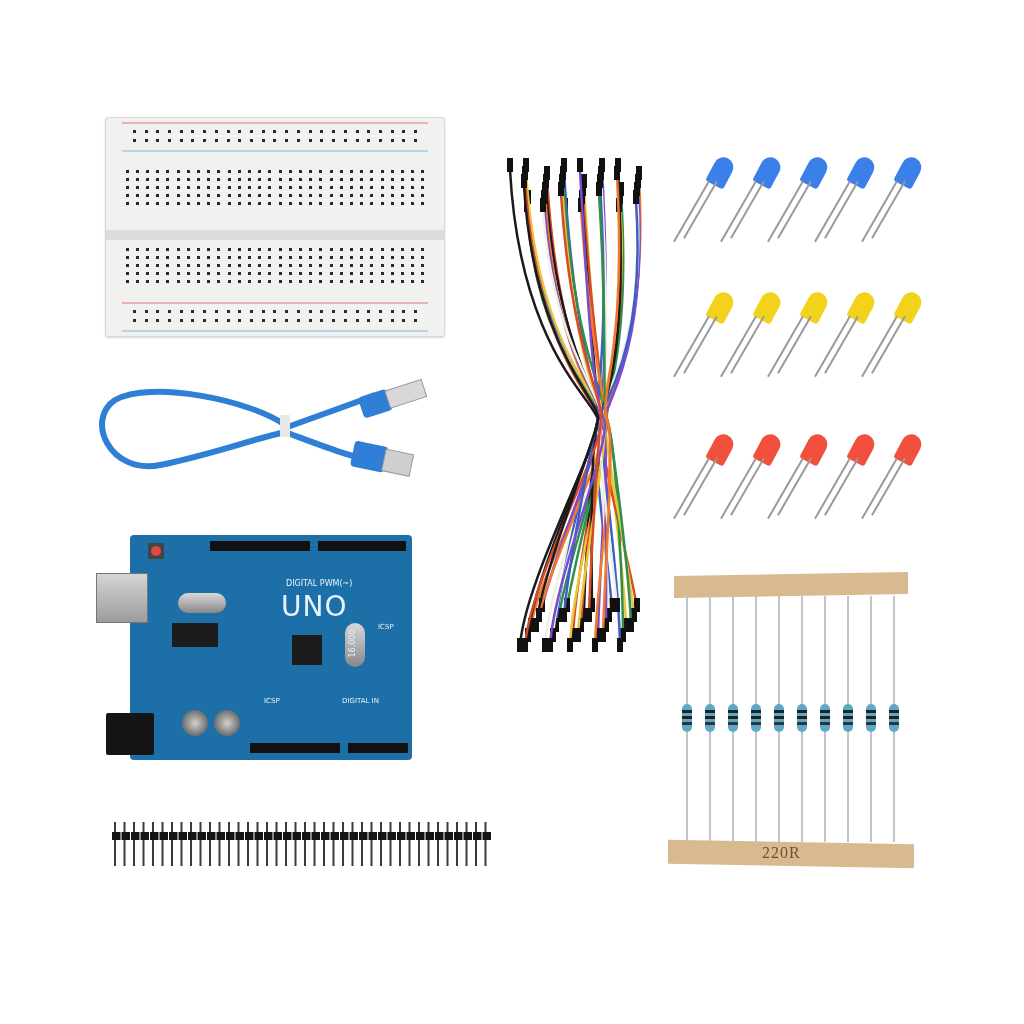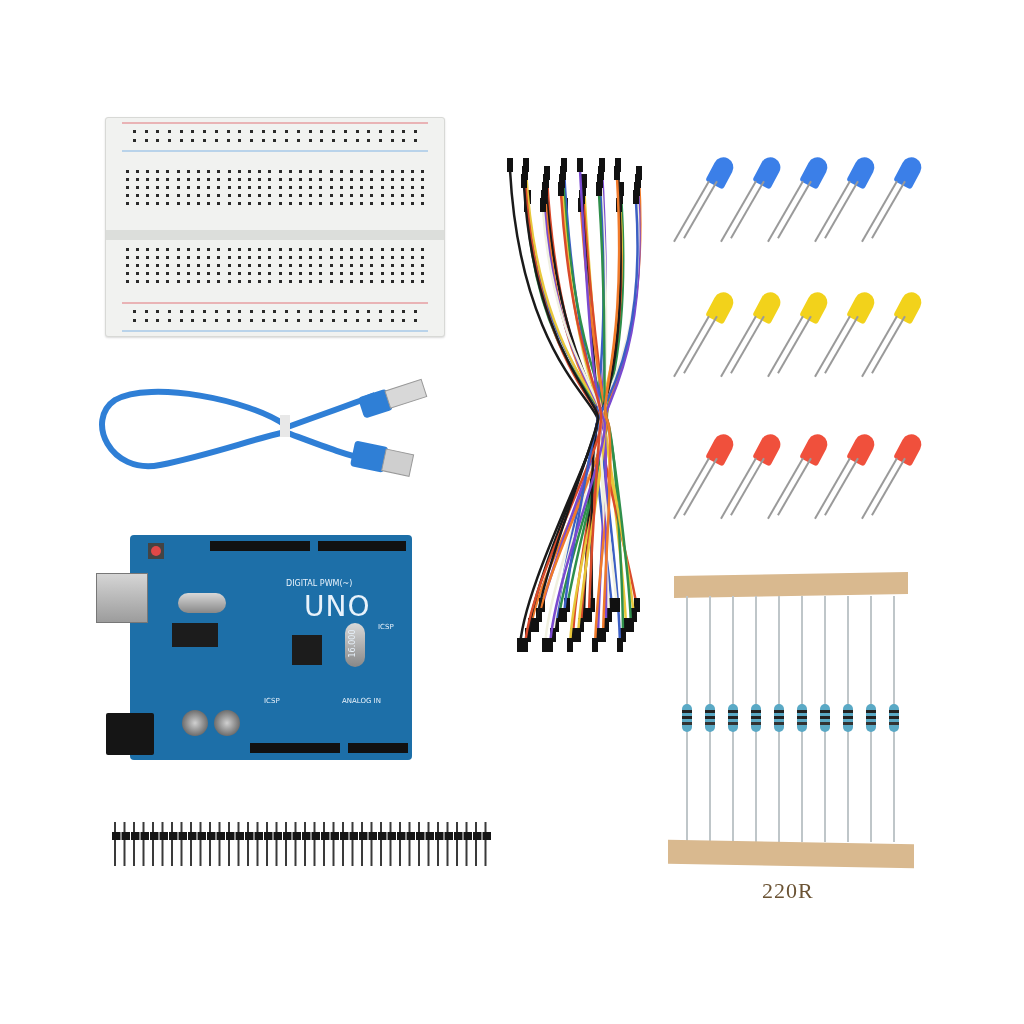--- a/index.html
+++ b/index.html
@@ -37,21 +37,21 @@
   .wires { left:490px; top:150px; width:160px; height:540px; }
 
   
   .led-row { position:absolute; left:690px; width:260px; height:100px; }
   .led { position:absolute; width:26px; height:90px; }
   .led .bulb { position:absolute; left:14px; top:0; width:20px; height:30px; border-radius:10px 10px 3px 3px; transform:rotate(28deg); transform-origin:bottom center; }
   .led .leg { position:absolute; width:1.5px; background:#9a9a9a; transform-origin:top center; transform:rotate(30deg); }
 
   
   .tape { position:absolute; background:#d9b98f; height:22px; }
-  .tape-label { position:absolute; font-family:"Liberation Serif", serif; color:#6b5334; font-size:22px; letter-spacing:1px;margin-top:34px; }
+  .tape-label { position:absolute; font-family:"Liberation Serif", serif; color:#6b5334; font-size:16px; letter-spacing:1px; }
   .res-lead { position:absolute; width:1.5px; background:#bfc6c9; }
   .res-body { position:absolute; width:10px; height:28px; border-radius:5px; background:#5aa9c5; }
   .res-body::before { content:""; position:absolute; left:0; right:0; top:6px; height:3px; background:#222; box-shadow:0 6px 0 #222, 0 12px 0 #333; }
 
   
   .pinheader { left:108px; top:820px; width:390px; height:48px; }
 </style>
 </head>
 <body>
 
@@ -498,25 +498,25 @@
   <div class="header" style="left:188px; top:6px; width:88px;"></div>
   <div class="header" style="left:120px; top:208px; width:90px;"></div>
   <div class="header" style="left:218px; top:208px; width:60px;"></div>
   <div class="crystal" style="left:48px; top:58px; width:48px; height:20px;"></div>
   <div class="chip" style="left:42px; top:88px; width:46px; height:24px;"></div>
   <div class="chip" style="left:162px; top:100px; width:30px; height:30px;"></div>
   <div class="crystal" style="left:215px; top:88px; width:20px; height:44px;"></div>
   <div class="uno-text" style="left:208px; top:104px; font-size:8px; transform:rotate(-90deg);">16.000</div>
   <div class="cap" style="left:52px; top:175px;"></div>
   <div class="cap" style="left:84px; top:175px;"></div>
-  <div class="uno-text" style="left:174px; top:55px; font-size:28px; letter-spacing:1px;">UNO</div>
+  <div class="uno-text" style="left:151px; top:55px; font-size:28px; letter-spacing:1px;">UNO</div>
   <div class="uno-text" style="left:156px; top:44px; font-size:8px;">DIGITAL PWM(~)</div>
   <div class="uno-text" style="left:248px; top:88px; font-size:7px;">ICSP</div>
   <div class="uno-text" style="left:134px; top:162px; font-size:7px;">ICSP</div>
-  <div class="uno-text" style="left:212px; top:162px; font-size:7px;">ANALOG IN</div>
+  <div class="uno-text" style="left:212px; top:162px; font-size:7px;">DIGITAL IN</div>
 </div>
 
 <svg class="abs wires" viewBox="0 0 160 540" id="wires-svg">
     <path d="M20,20 C30,200 105,250 108,270 S30,440 30,500" fill="none" stroke="#1a1a1a" stroke-width="2.5"></path>
     <rect x="17" y="8" width="6" height="14" fill="#111"></rect>
     <rect x="27" y="488" width="6" height="14" fill="#111"></rect>
     <path d="M57,28 C67,200 108,250 111,270 S83,440 83,490" fill="none" stroke="#d94a2b" stroke-width="2.5"></path>
     <rect x="54" y="16" width="6" height="14" fill="#111"></rect>
     <rect x="80" y="478" width="6" height="14" fill="#111"></rect>
     <path d="M94,36 C104,200 111,250 114,270 S136,440 136,480" fill="none" stroke="#e8c73b" stroke-width="2.5"></path>

